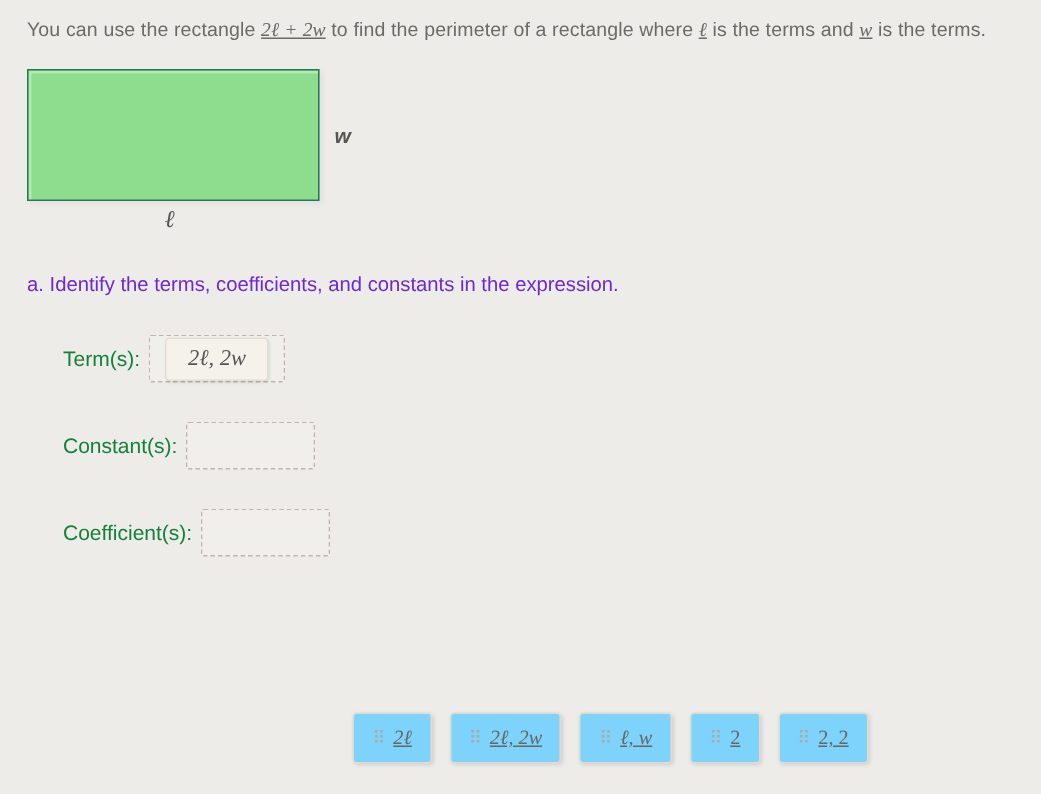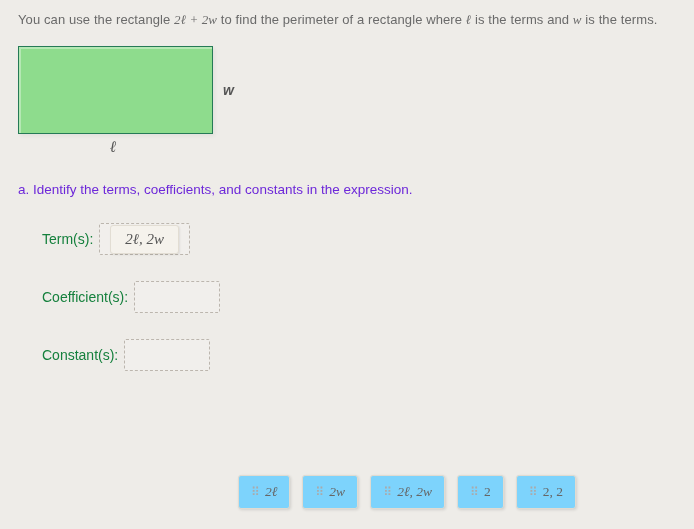--- a/index.html
+++ b/index.html
@@ -118,21 +118,21 @@
   }
   .grip {
     display: inline-block;
     width: 8px;
     letter-spacing: 0;
     line-height: 4px;
     font-size: 9px;
     color: #999;
   }
   .grip::before { content: "⠿"; font-size:12px; color:#aaa;}
-  .mathital { font-family: "Times New Roman", serif; font-style: italic; }
+  .mathital { font-family: "Times New Roman", serif; font-style: italic; text-decoration: underline; }
   .upright { font-style: normal; }
 </style>
 </head>
 <body>
 
 <div class="instruction">
   <span>You can use the rectangle </span>
   <span class="mathital">2ℓ + 2w</span>
   <span> to find the perimeter of a rectangle where </span>
   <span class="mathital">ℓ</span>
@@ -152,43 +152,43 @@
 <div class="work-area">
 
   <div class="row">
     <span class="row-label">Term(s):</span>
     <span class="drop-target">
       <span class="filled-tile">2ℓ, 2w</span>
     </span>
   </div>
 
   <div class="row">
-    <span class="row-label">Coefficient(s):</span>
+    <span class="row-label">Constant(s):</span>
     <span class="drop-target"></span>
   </div>
 
   <div class="row">
-    <span class="row-label">Constant(s):</span>
+    <span class="row-label">Coefficient(s):</span>
     <span class="drop-target"></span>
   </div>
 
 </div>
 
 <div class="tile-bank">
   <div class="tile">
     <span class="grip"></span>
     <span class="mathital">2ℓ</span>
   </div>
   <div class="tile">
     <span class="grip"></span>
-    <span class="mathital">2w</span>
+    <span class="mathital">2ℓ, 2w</span>
   </div>
   <div class="tile">
     <span class="grip"></span>
-    <span class="mathital">2ℓ, 2w</span>
+    <span class="mathital">ℓ, w</span>
   </div>
   <div class="tile">
     <span class="grip"></span>
     <span class="mathital upright">2</span>
   </div>
   <div class="tile">
     <span class="grip"></span>
     <span class="mathital upright">2, 2</span>
   </div>
 </div>

